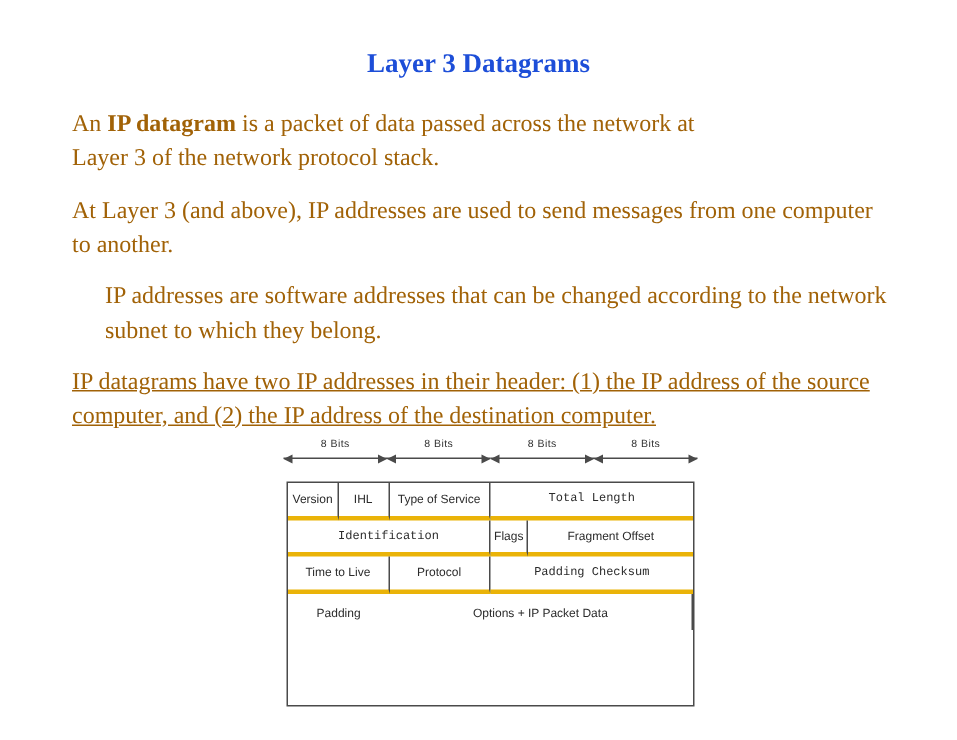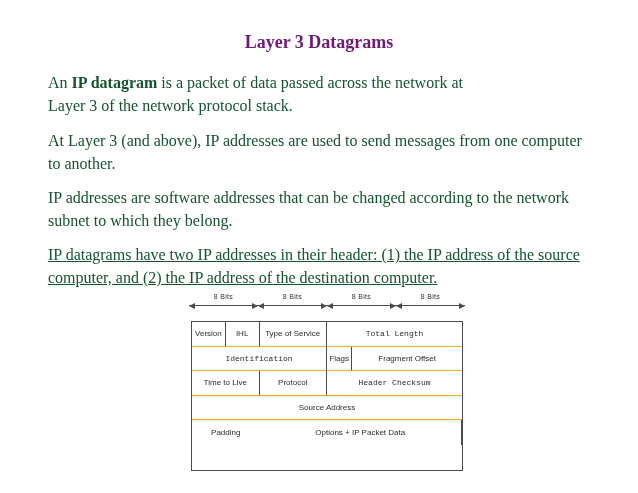--- a/index.html
+++ b/index.html
@@ -7,30 +7,30 @@
     width:638px; height:493px;
     background:#ffffff;
     font-family:"Liberation Serif", serif;
     color:#111111;
   }
   .slide { position:relative; width:638px; height:493px; overflow:hidden; background:#ffffff; }
 
   .title {
     position:absolute; top:32px; left:0; right:0;
     margin:0; text-align:center;
-    font-size:18px; font-weight:bold; color:#701a75;
+    font-size:18px; font-weight:bold; color:#1d4ed8;
   }
 
   .para {
     position:absolute; left:48px; right:26px;
-    margin:0; font-size:16px; line-height:22.5px; color:#14532d;
+    margin:0; font-size:16px; line-height:22.5px; color:#a16207;
   }
   .p1 { top:72px; }
   .p2 { top:130px; }
-  .p3 { top:187px; }
+  .p3 { top:187px;margin-left:22px; }
   .p4 { top:244px;text-decoration:underline; }
   .ln { display:block; }
 
   
   .measure {
     position:absolute; top:292px; left:189px; width:276px;
     display:flex;
     font-family:"Liberation Sans", sans-serif; color:#333333;
   }
   .seg { flex:1; display:flex; flex-direction:column; }
@@ -57,21 +57,21 @@
     grid-template-rows:repeat(6, 24.6px);
     border:1px solid #4a4a4a;
     box-sizing:border-box;
     font-family:"Liberation Sans", sans-serif;
     font-size:8px; color:#2b2b2b;
     background:#ffffff;
   }
   .cell {
     display:flex; align-items:center; justify-content:center;
     border-right:1px solid #4a4a4a;
-    border-bottom:1px solid #eab308;
+    border-bottom:3px solid #eab308;
     overflow:hidden; white-space:nowrap;
   }
   .s3  { grid-column:span 3; }
   .s4  { grid-column:span 4; }
   .s8  { grid-column:span 8; }
   .s13 { grid-column:span 13; }
   .s16 { grid-column:span 16;font-family:Liberation Mono, monospace; }
   .s24 { grid-column:span 24; }
   .s32 { grid-column:span 32; }
   .noR { border-right:none; }
@@ -129,22 +129,21 @@
     <div class="cell s4">IHL</div>
     <div class="cell s8">Type of Service</div>
     <div class="cell s16 noR">Total Length</div>
 
     <div class="cell s16">Identification</div>
     <div class="cell s3">Flags</div>
     <div class="cell s13 noR">Fragment Offset</div>
 
     <div class="cell s8">Time to Live</div>
     <div class="cell s8">Protocol</div>
-    <div class="cell s16 noR">Header Checksum</div>
+    <div class="cell s16 noR">Padding Checksum</div>
 
-    <div class="cell s32 noR">Source Address</div>
 
 
     <div class="cell s8 noR noB">Padding</div>
     <div class="cell s24 noB">Options + IP Packet Data</div>
   </div>
 
 </div>
 
 </body></html>

